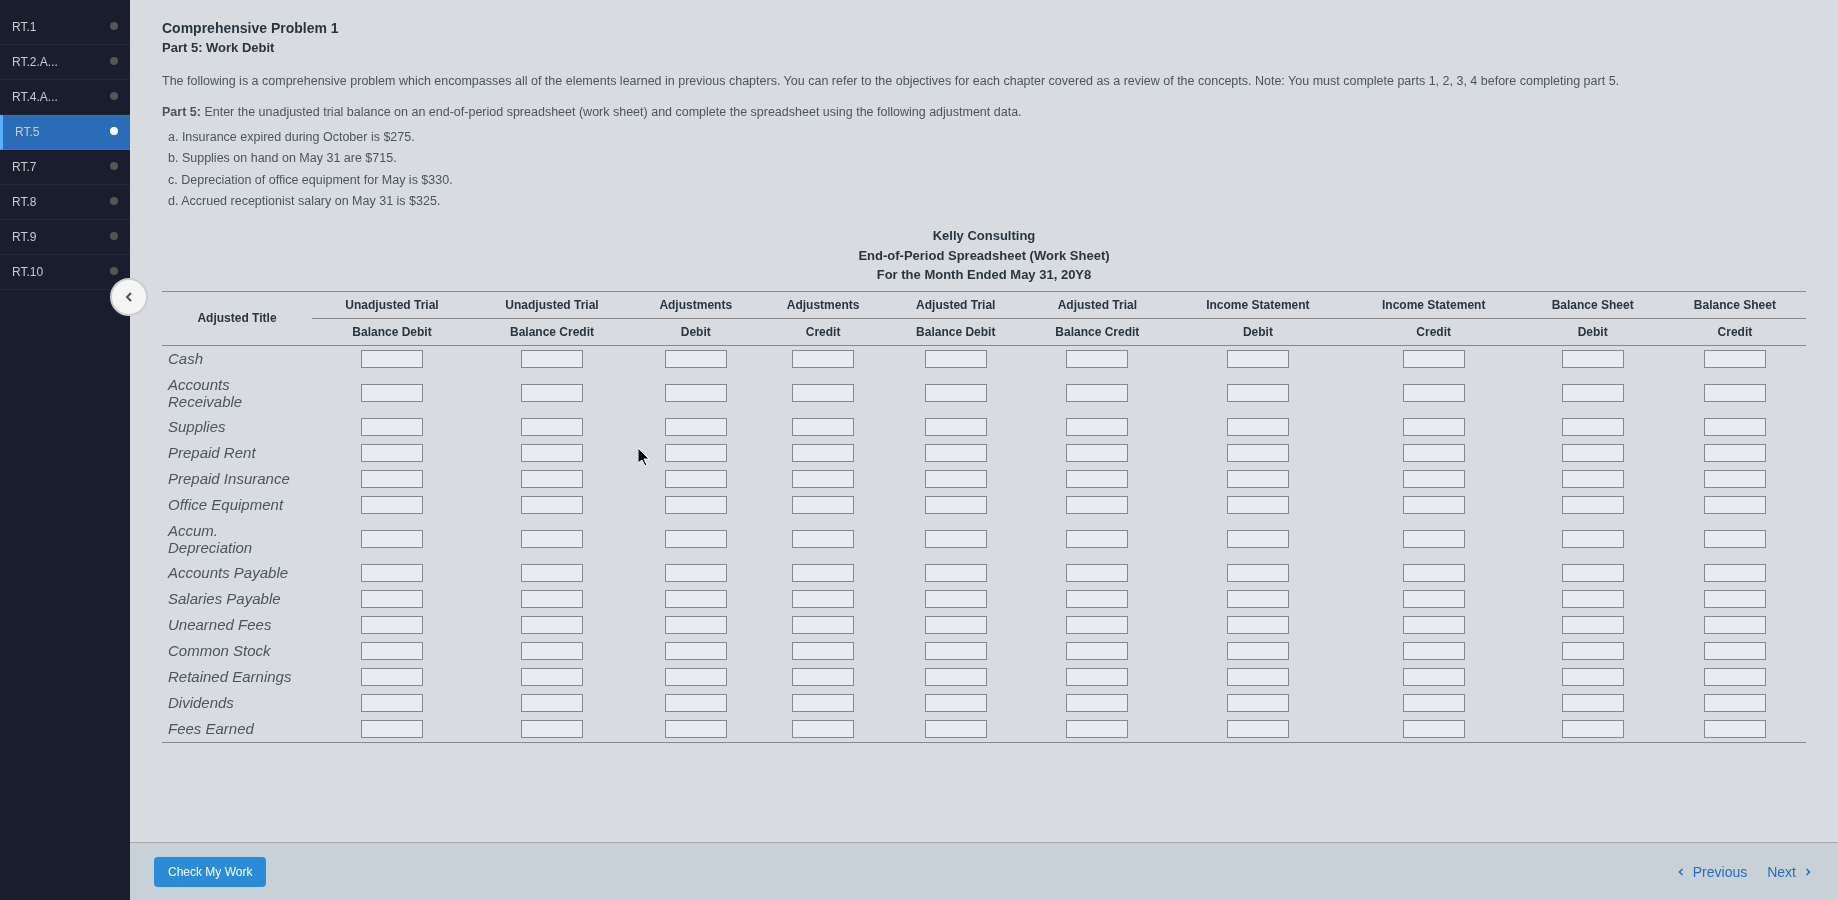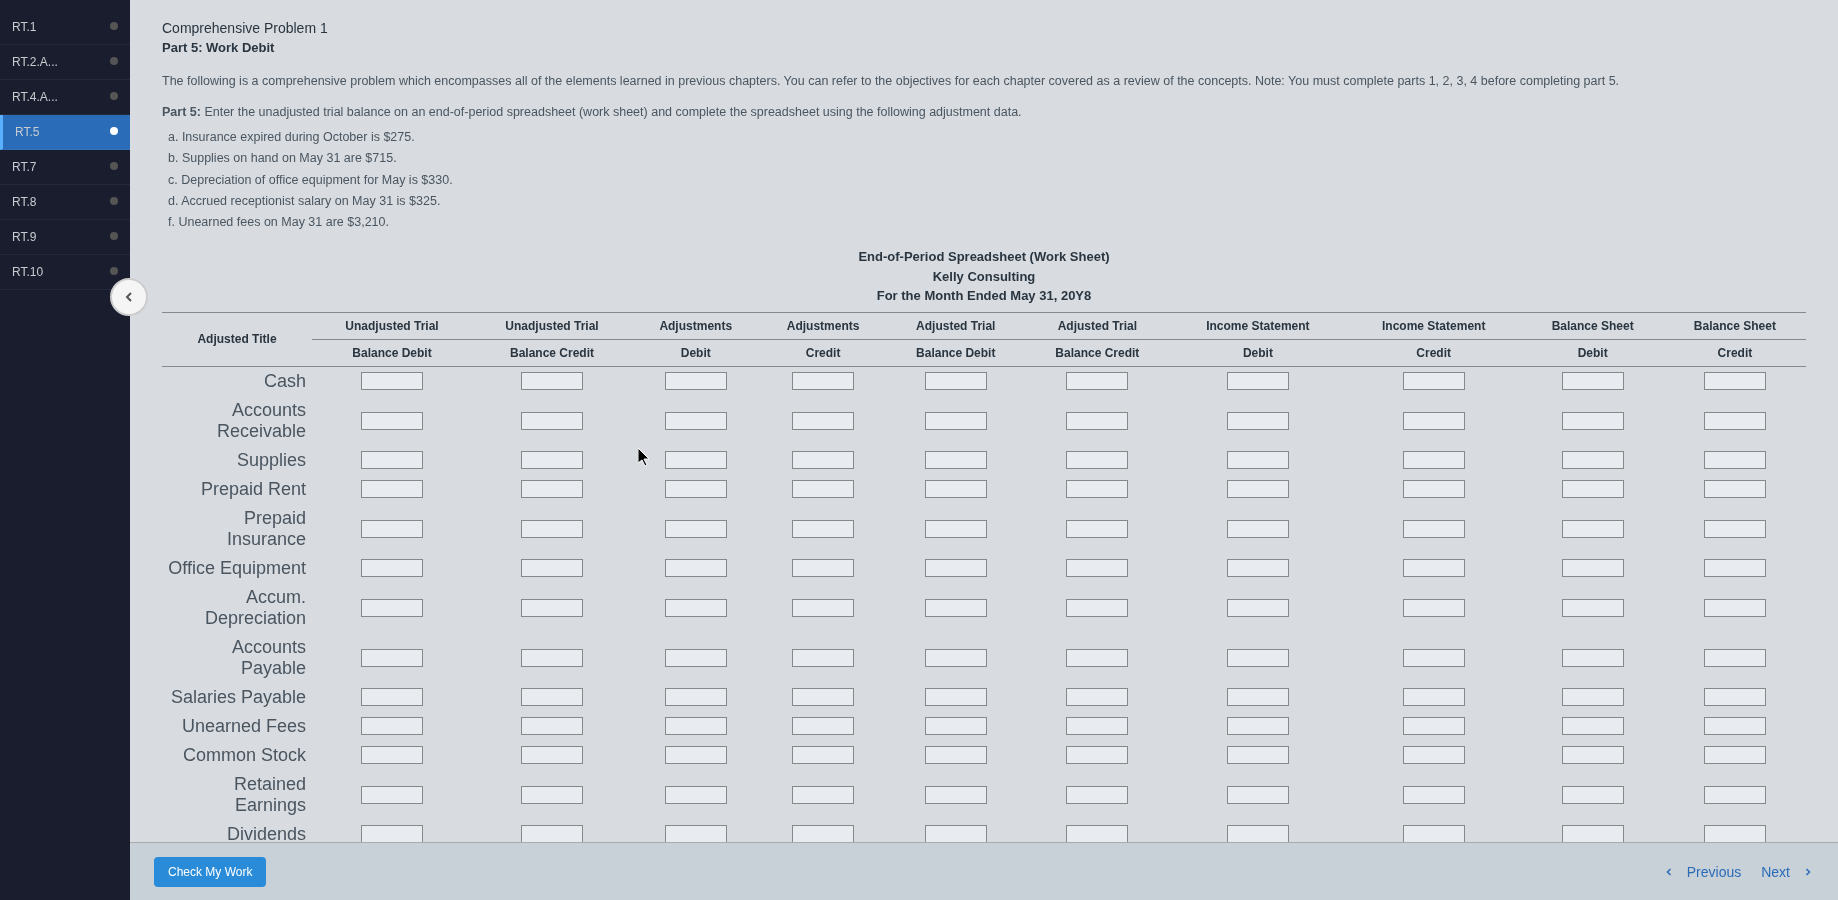--- a/index.html
+++ b/index.html
@@ -5,40 +5,40 @@
 * { box-sizing: border-box; margin: 0; padding: 0; }
 body { font-family: Arial, sans-serif; background: #d8dce0; width: 1838px; height: 900px; overflow: hidden; position: relative; }
 .container { display: flex; height: 100%; }
 .sidebar { width: 130px; background: #1a1d2e; color: #c8ccd0; font-size: 12px; padding-top: 10px; }
 .sidebar-item { padding: 10px 12px; cursor: pointer; border-bottom: 1px solid rgba(255,255,255,0.05); position: relative; }
 .sidebar-item.active { background: #2a6cb8; border-left: 3px solid #5ab0ff; }
 .sidebar-dot { position: absolute; right: 12px; top: 12px; width: 8px; height: 8px; border-radius: 50%; background: #555; }
 .back-btn { position: absolute; left: 110px; top: 278px; width: 38px; height: 38px; border-radius: 50%; background: #f5f5f5; border: 2px solid #ccc; display: flex; align-items: center; justify-content: center; cursor: pointer; z-index: 10; }
 .back-btn svg { width: 16px; height: 16px; stroke: #555; stroke-width: 3; fill: none; }
 .content { flex: 1; background: #d8dce0; padding: 20px 32px; overflow-y: auto; color: #3a4550; }
-.problem-title { font-weight: normal; font-size: 14px; color: #2a3540; margin-bottom: 4px; }
+.problem-title { font-weight: bold; font-size: 14px; color: #2a3540; margin-bottom: 4px; }
 .part-title { font-weight: bold; font-size: 13px; color: #2a3540; margin-bottom: 16px; }
 .intro-text { font-size: 12.5px; color: #4a5560; margin-bottom: 14px; line-height: 1.6; }
 .part-instr { font-size: 12.5px; color: #4a5560; margin-bottom: 8px; }
 .part-instr b { font-weight: bold; }
 .adj-list { font-size: 12.5px; color: #4a5560; margin-bottom: 14px; line-height: 1.7; padding-left: 6px; }
 .note-text { font-size: 12.5px; color: #4a5560; margin-bottom: 24px; }
 .sheet-header { text-align: center; font-weight: bold; font-size: 13px; color: #2a3540; line-height: 1.5; margin-bottom: 6px; }
 .worksheet-wrap { border-bottom: 1px solid #888; padding-bottom: 0; }
 .worksheet { width: 100%; border-collapse: collapse; font-size: 12px; }
 .worksheet thead th { text-align: center; font-weight: bold; color: #2a3540; padding: 6px 4px; border-top: 1px solid #888; border-bottom: 1px solid #888; }
 .worksheet thead th:first-child { text-align: center; }
 .worksheet tbody td { padding: 4px 6px; color: #4a5560; vertical-align: middle; }
-.worksheet tbody td:first-child { width: 150px; text-align: right; font-size: 18px; }
+.worksheet tbody td:first-child { width: 150px; text-align: left; font-size: 15px; font-style: italic; }
 .cell-input { width: 62px; height: 18px; border: 1px solid #888; background: #e8ecf0; display: inline-block; }
 .worksheet tbody td:not(:first-child) { text-align: center; }
 .footer-bar { position: absolute; bottom: 0; left: 130px; right: 0; height: 58px; background: #c8d0d8; border-top: 1px solid #aaa; display: flex; align-items: center; padding: 0 24px; }
 .check-btn { background: #2a8cd8; color: white; border: none; padding: 8px 14px; border-radius: 4px; font-size: 12px; cursor: pointer; }
 .nav-btns { margin-left: auto; display: flex; gap: 20px; align-items: center; }
-.nav-btn { color: #2a6cb8; font-size: 14px; cursor: pointer; display: flex; align-items: center; gap: 12px; }
+.nav-btn { color: #2a6cb8; font-size: 14px; cursor: pointer; display: flex; align-items: center; gap: 6px; }
 .nav-btn svg { width: 12px; height: 12px; stroke: #2a6cb8; stroke-width: 3; fill: none; }
 .cursor-arrow { position: absolute; left: 638px; top: 448px; z-index: 100; pointer-events: none; }
 </style>
 </head>
 <body>
 
 <div class="container">
   <div class="sidebar">
     <div class="sidebar-item"><span>RT.1</span><span class="sidebar-dot"></span></div>
     <div class="sidebar-item"><span>RT.2.A...</span><span class="sidebar-dot"></span></div>
@@ -59,26 +59,25 @@
   <div class="content">
     <div class="problem-title">Comprehensive Problem 1</div>
     <div class="part-title">Part 5: Work Debit</div>
     <div class="intro-text">The following is a comprehensive problem which encompasses all of the elements learned in previous chapters. You can refer to the objectives for each chapter covered as a review of the concepts. Note: You must complete parts 1, 2, 3, 4 before completing part 5.</div>
     <div class="part-instr"><b>Part 5:</b><span> Enter the unadjusted trial balance on an end-of-period spreadsheet (work sheet) and complete the spreadsheet using the following adjustment data.</span></div>
     <div class="adj-list">
       <div>a. Insurance expired during October is $275.</div>
       <div>b. Supplies on hand on May 31 are $715.</div>
       <div>c. Depreciation of office equipment for May is $330.</div>
       <div>d. Accrued receptionist salary on May 31 is $325.</div>
-      <div>f. Unearned fees on May 31 are $3,210.</div>
     </div>
 
     <div class="sheet-header">
+      <div>Kelly Consulting</div>
       <div>End-of-Period Spreadsheet (Work Sheet)</div>
-      <div>Kelly Consulting</div>
       <div>For the Month Ended May 31, 20Y8</div>
     </div>
 
     <div class="worksheet-wrap">
     <table class="worksheet">
       <thead>
         <tr>
           <th rowspan="2">Adjusted Title</th>
           <th>Unadjusted Trial</th>
           <th>Unadjusted Trial</th>

